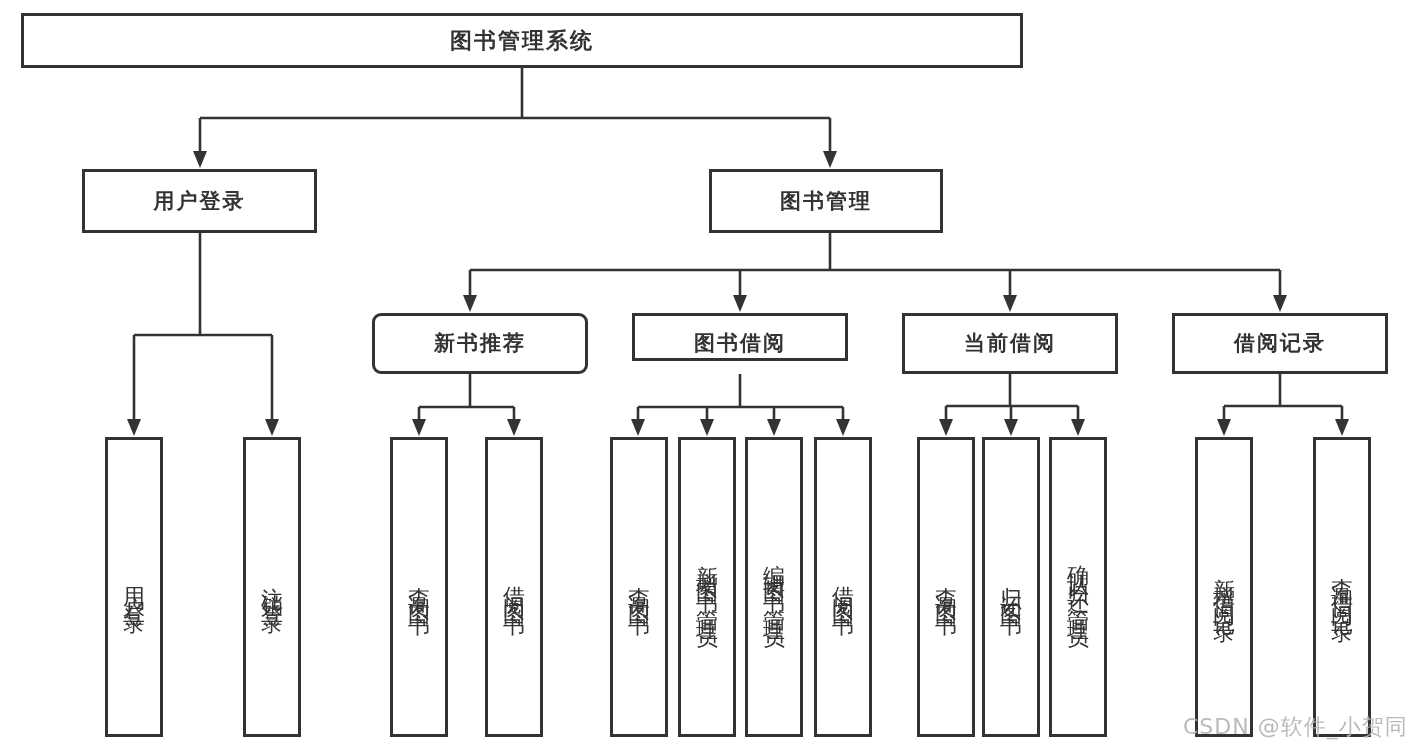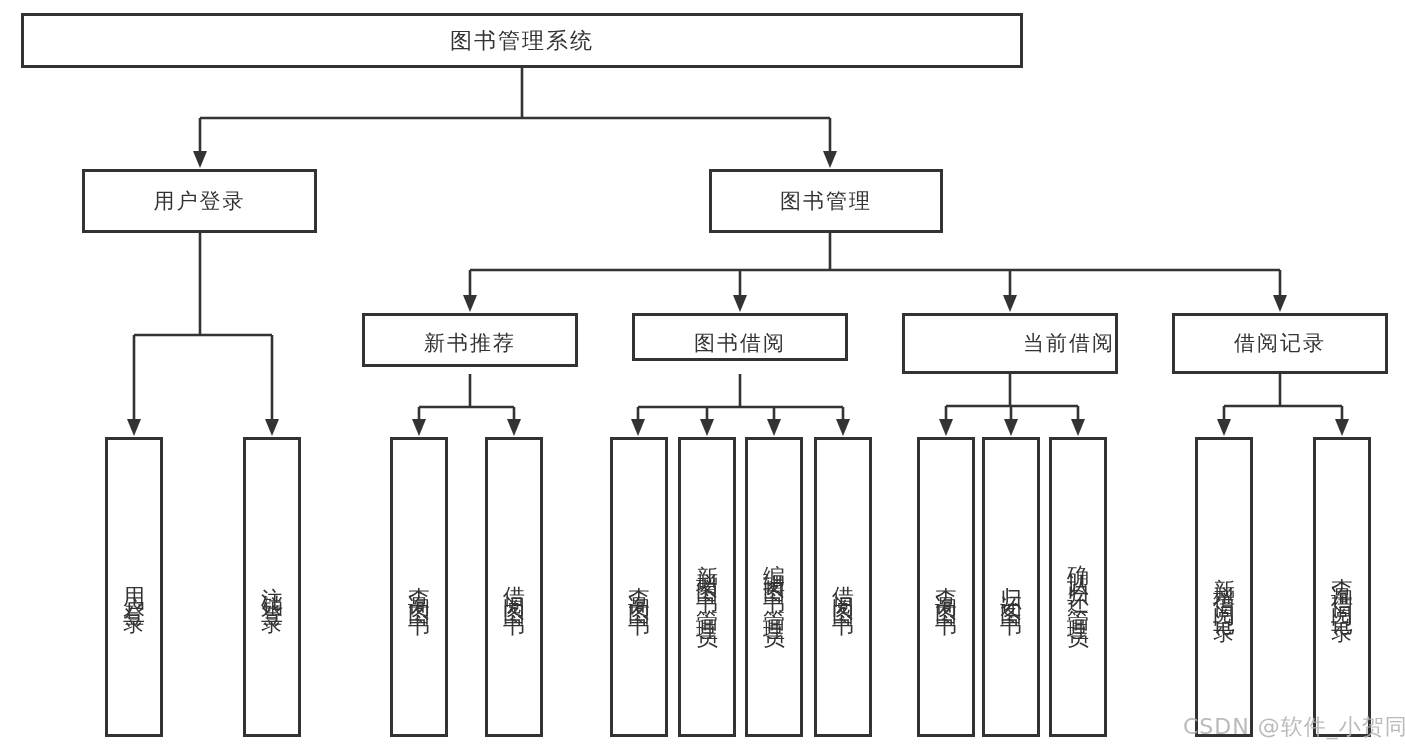--- a/index.html
+++ b/index.html
@@ -41,20 +41,21 @@
     box-sizing: border-box;
     border: 3px solid var(--line);
     background: #ffffff;
     color: var(--text);
     text-align: center;
     white-space: nowrap;
   }
   .hbox {
     font-size: 21px;
     letter-spacing: 2px;
+    font-weight: bold;
   }
   .hbox.root   { line-height: 49px; font-size: 22px; }
   .hbox.lvl2   { line-height: 58px; }
   .hbox.lvl3   { line-height: 55px; }
   .vbox {
     writing-mode: vertical-rl;
     font-size: 22px;
     letter-spacing: 9px;
     line-height: 52px;   
     width: 58px;
@@ -112,23 +113,23 @@
     <path d="M1280 374 V406 M1224 406 H1342 M1224 406 V420 M1342 406 V420"></path>
     <polygon points="1217,419 1231,419 1224,436"></polygon>
     <polygon points="1335,419 1349,419 1342,436"></polygon>
   </svg>
 
   <div class="hbox root" style="left:21px; top:13px; width:1002px; height:55px;">图书管理系统</div>
 
   <div class="hbox lvl2" style="left:82px; top:169px; width:235px; height:64px;">用户登录</div>
   <div class="hbox lvl2" style="left:709px; top:169px; width:234px; height:64px;">图书管理</div>
 
-  <div class="hbox lvl3" style="left:362px; top:313px; width:216px; height:54px;">新书推荐</div>
+  <div class="hbox lvl3" style="left:372px; top:313px; width:216px; height:61px;border-radius:9px;">新书推荐</div>
   <div class="hbox lvl3" style="left:632px; top:313px; width:216px; height:48px;">图书借阅</div>
-  <div class="hbox lvl3" style="left:902px; top:313px; width:216px; height:61px;text-align:right;">当前借阅</div>
+  <div class="hbox lvl3" style="left:902px; top:313px; width:216px; height:61px;">当前借阅</div>
   <div class="hbox lvl3" style="left:1172px; top:313px; width:216px; height:61px;">借阅记录</div>
 
   <div class="vbox" style="left:105px;">用户登录</div>
   <div class="vbox" style="left:243px;">注销登录</div>
 
   <div class="vbox" style="left:390px;">查询图书</div>
   <div class="vbox" style="left:485px;">借阅图书</div>
 
   <div class="vbox" style="left:610px;">查询图书</div>
   <div class="vbox" style="left:678px;">新增图书（管理员）</div>

